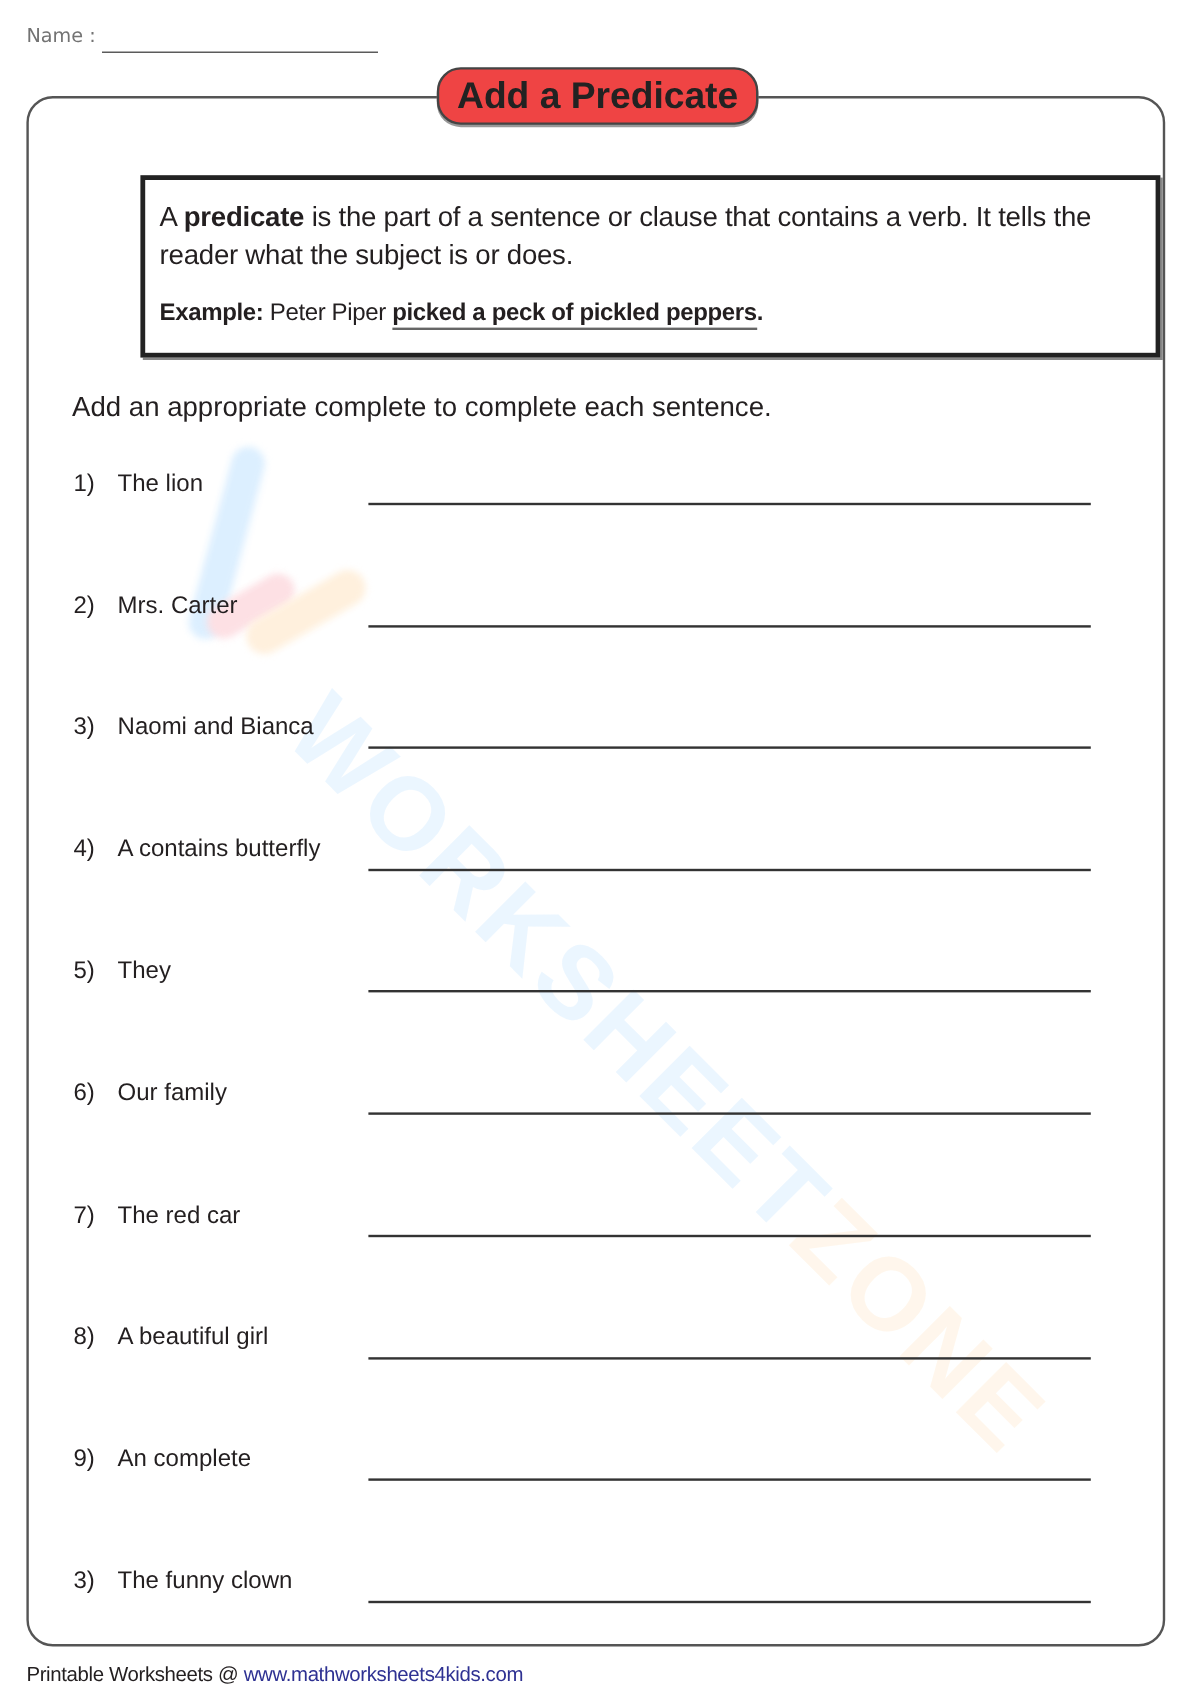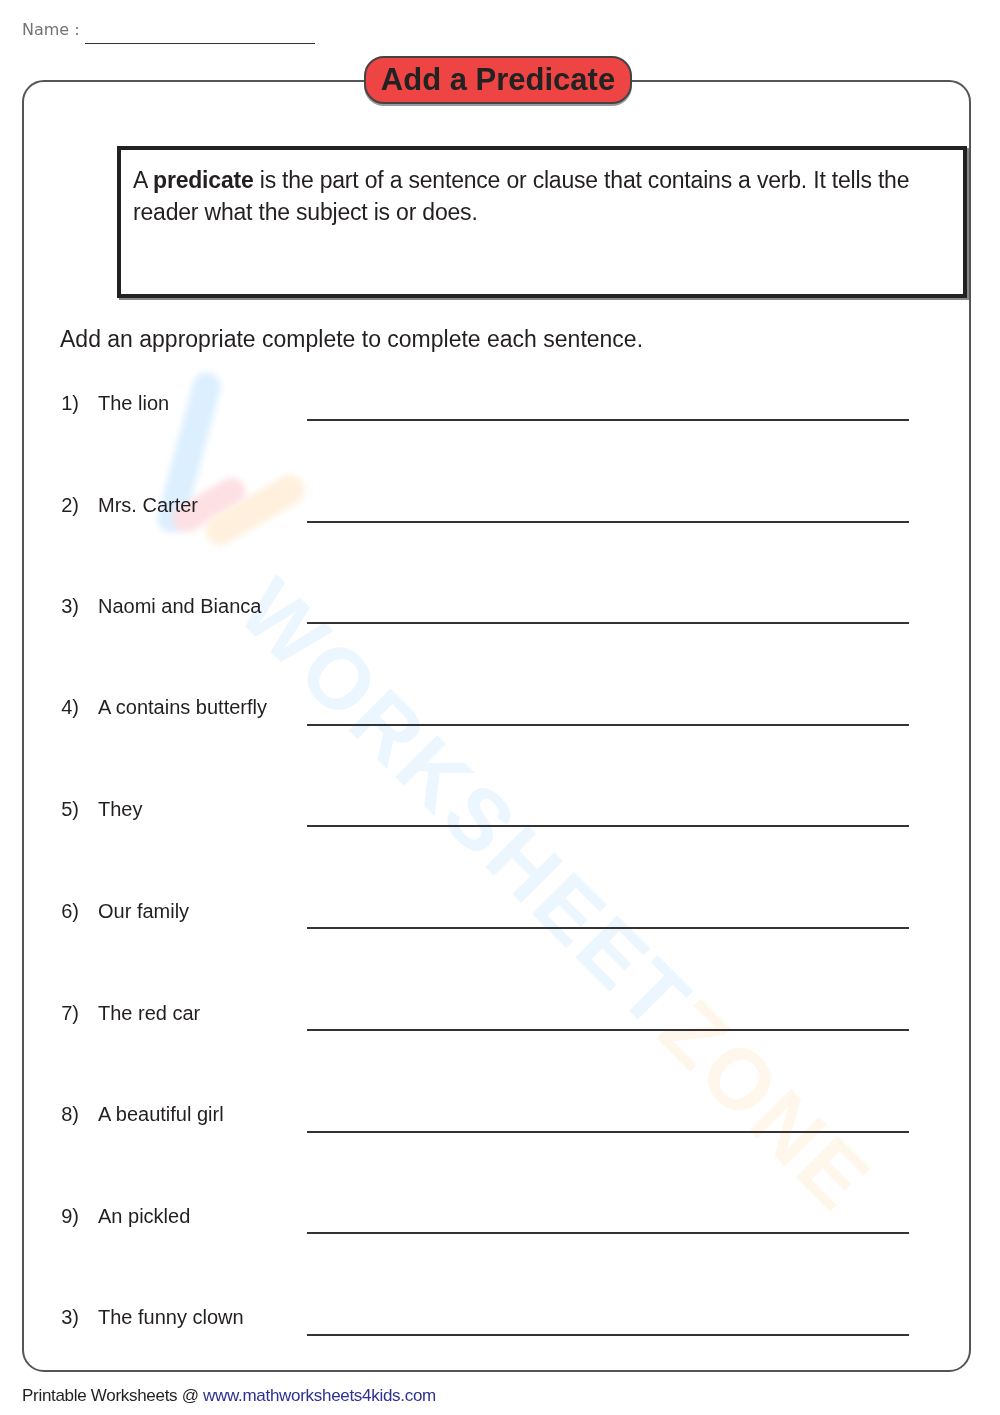--- a/index.html
+++ b/index.html
@@ -49,20 +49,21 @@
 <div class="name-row">Name :</div>
 <div class="name-line"></div>
 
 <div class="frame"></div>
 <div class="title-pill">
     <span>Add a Predicate</span>
   </div>
 
 <div class="defbox">
   <div class="def-text"><span>A </span><b>predicate</b><span> is the part of a sentence or clause that contains a verb. It tells the reader what the subject is or does.</span></div>
+  <div class="example"><b>Example:</b><span> Peter Piper </span><span class="pred">picked a peck of pickled peppers</span><b>.</b></div>
 </div>
 
 <div class="instructions">Add an appropriate complete to complete each sentence.</div>
 
 <div class="q" style="top:392px;">
   <span class="q-num">1)</span>
   <span class="q-subj">The lion</span>
   <div class="q-line" style="top:27px;"></div>
 </div>
 <div class="q" style="top:494px;">
@@ -95,21 +96,21 @@
   <span class="q-subj">The red car</span>
   <div class="q-line" style="top:27px;"></div>
 </div>
 <div class="q" style="top:1103px;">
   <span class="q-num">8)</span>
   <span class="q-subj">A beautiful girl</span>
   <div class="q-line" style="top:28px;"></div>
 </div>
 <div class="q" style="top:1205px;">
   <span class="q-num">9)</span>
-  <span class="q-subj">An pickled</span>
+  <span class="q-subj">An complete</span>
   <div class="q-line" style="top:27px;"></div>
 </div>
 <div class="q" style="top:1306px;">
   <span class="q-num">3)</span>
   <span class="q-subj">The funny clown</span>
   <div class="q-line" style="top:28px;"></div>
 </div>
 
 <div class="footer"><span>Printable Worksheets @ </span><span class="url">www.mathworksheets4kids.com</span></div>
 

